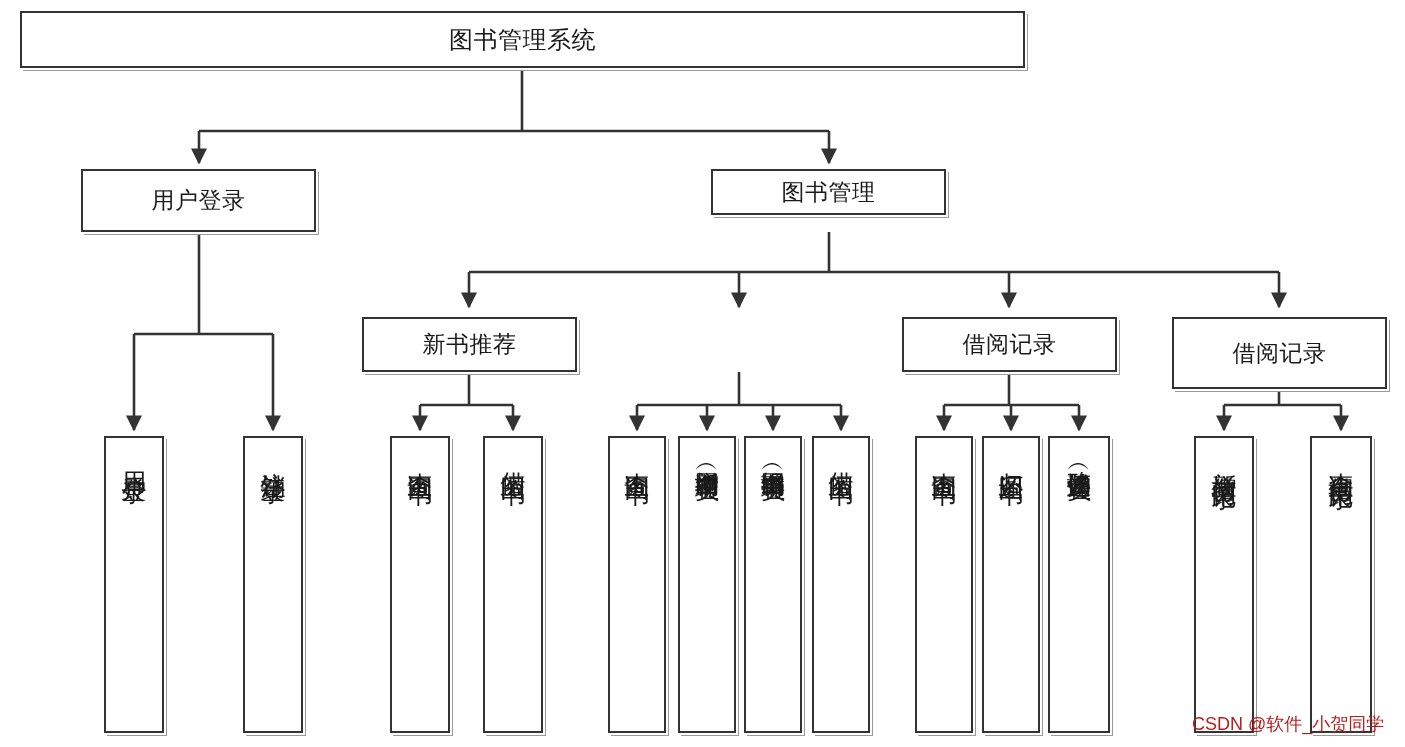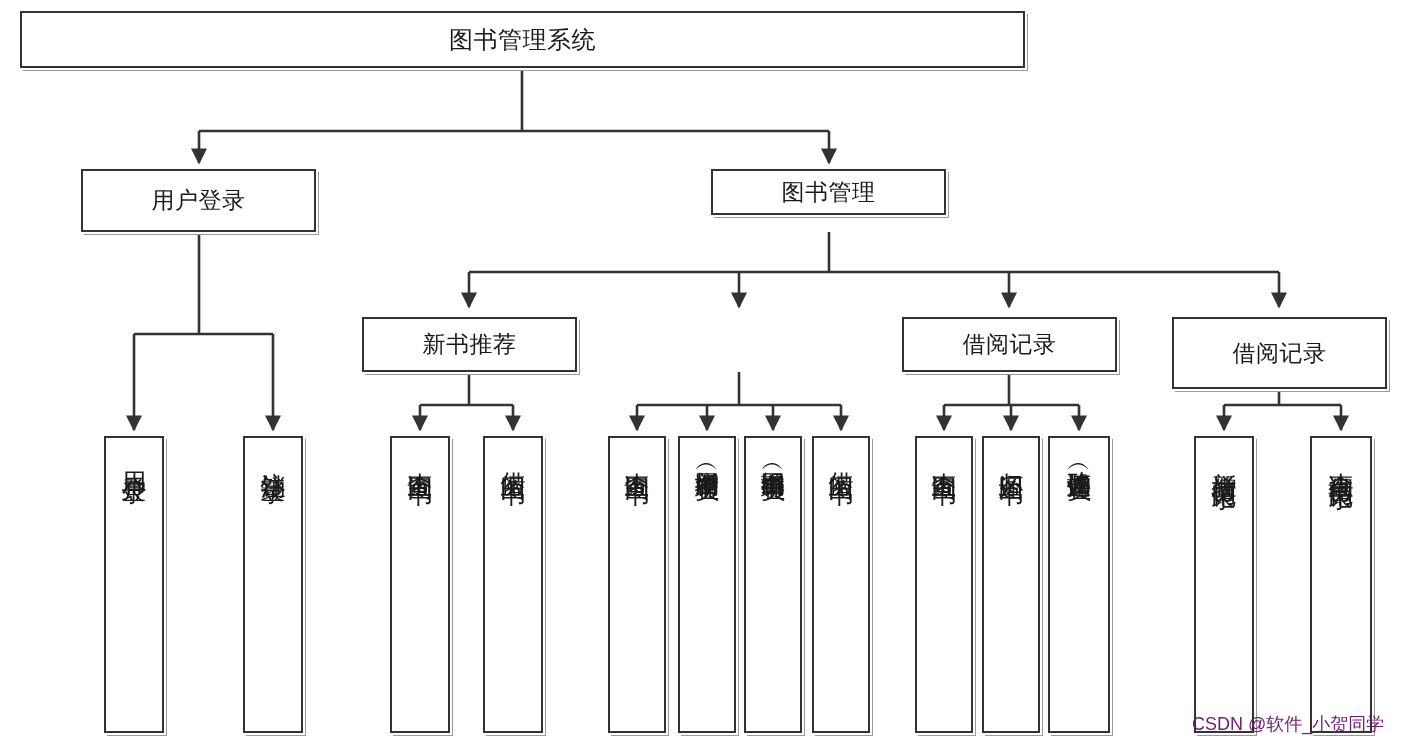--- a/index.html
+++ b/index.html
@@ -63,21 +63,21 @@
   }
   .node.vert.narrow .label {
     font-size: 24px;
     letter-spacing: 1px;
   }
   .watermark {
     position: absolute;
     left: 1192px;
     top: 712px;
     font-size: 18px;
-    color: #701a75;
+    color: #b91c1c;
     white-space: nowrap;
     z-index: 5;
     font-family: "Liberation Sans", "DejaVu Sans", sans-serif;
   }
 </style>
 </head>
 <body>
 
 <div id="canvas">
 

